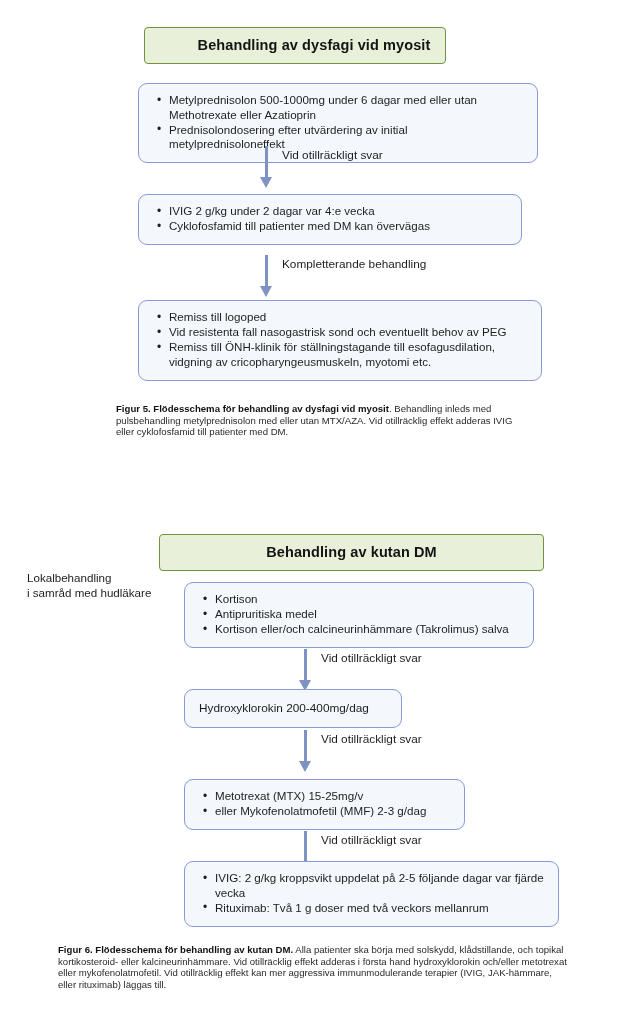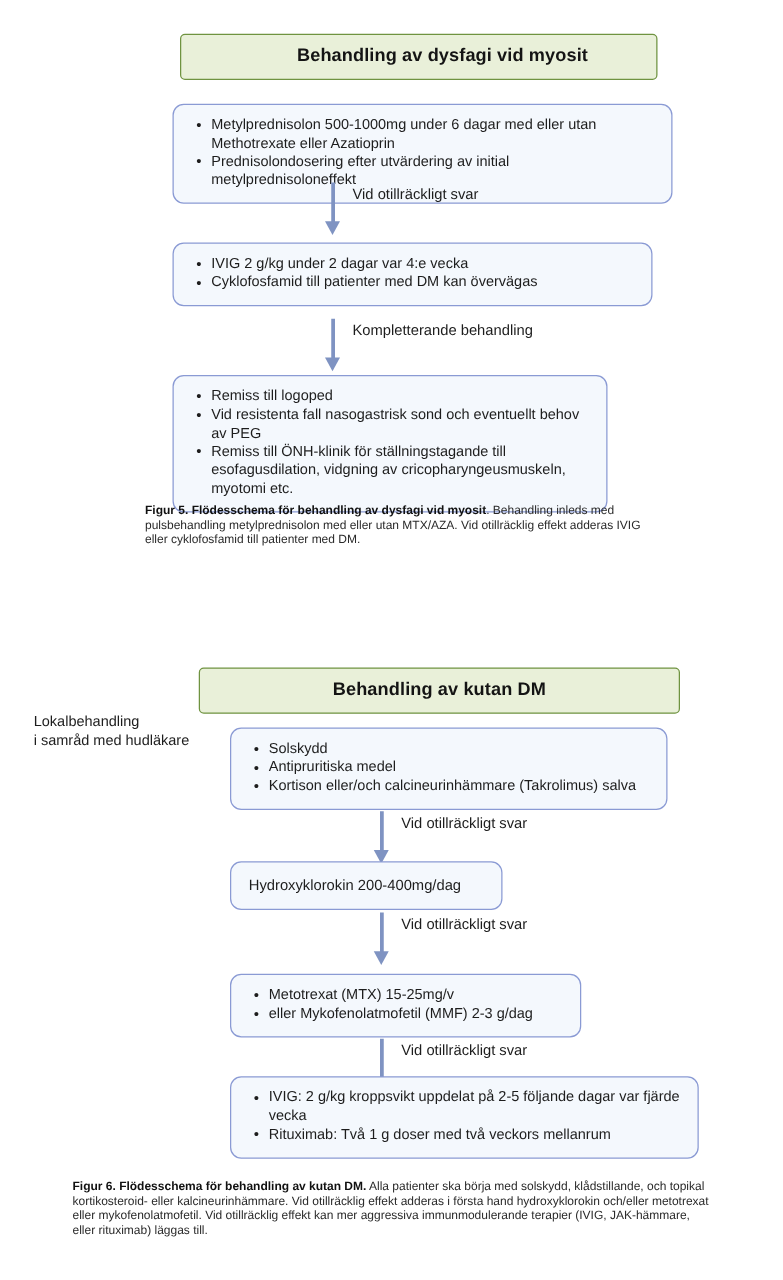--- a/index.html
+++ b/index.html
@@ -143,21 +143,21 @@
     margin-top: 36px;
   }
 </style>
 </head>
 <body>
 
 <div class="page">
 
   <div class="flow">
 
-    <div class="header-box" style="position:absolute; left:144px; top:27px; width:382px;padding-left:44px;">Behandling av dysfagi vid myosit</div>
+    <div class="header-box" style="position:absolute; left:144px; top:27px; width:302px;padding-left:44px;">Behandling av dysfagi vid myosit</div>
 
     <div class="node-box" style="position:absolute; left:138px; top:83px; width:400px;">
       <ul>
         <li>Metylprednisolon 500-1000mg under 6 dagar med eller utan Methotrexate eller Azatioprin</li>
         <li>Prednisolondosering efter utvärdering av initial metylprednisoloneffekt</li>
       </ul>
     </div>
 
     <div class="arrow-row" style="left:0; top:146px; width:626px;">
       <div class="arrow" style="left:258px;">
@@ -175,21 +175,21 @@
     </div>
 
     <div class="arrow-row" style="left:0; top:255px; width:626px;">
       <div class="arrow" style="left:258px;">
         <div class="shaft"></div>
           <div class="head"></div>
       </div>
       <div class="arrow-label" style="left:282px;">Kompletterande behandling</div>
     </div>
 
-    <div class="node-box" style="position:absolute; left:138px; top:300px; width:348px;">
+    <div class="node-box" style="position:absolute; left:138px; top:300px; width:404px;">
       <ul>
         <li>Remiss till logoped</li>
         <li>Vid resistenta fall nasogastrisk sond och eventuellt behov av PEG</li>
         <li>Remiss till ÖNH-klinik för  ställningstagande till esofagusdilation, vidgning av cricopharyngeusmuskeln, myotomi etc.</li>
       </ul>
     </div>
 
     <div class="caption" style="left:116px; top:403px; width:400px;">
       <b>Figur 5. Flödesschema för behandling av dysfagi vid myosit</b><span>. Behandling inleds med pulsbehandling metylprednisolon med eller utan MTX/AZA. Vid otillräcklig effekt adderas IVIG eller cyklofosfamid till patienter med DM.</span>
     </div>
@@ -197,21 +197,21 @@
 
   <div class="flow">
 
     <div class="header-box" style="position:absolute; left:159px; top:534px; width:385px;">Behandling av kutan DM</div>
 
     <div class="side-note" style="left:27px; top:571px; width:150px;">Lokalbehandling
 i samråd med hudläkare</div>
 
     <div class="node-box" style="position:absolute; left:184px; top:582px; width:350px;">
       <ul>
-        <li>Solskydd</li>
+        <li>Kortison</li>
         <li>Antipruritiska medel</li>
         <li>Kortison eller/och calcineurinhämmare (Takrolimus) salva</li>
       </ul>
     </div>
 
     <div class="arrow-row" style="left:0; top:649px; width:626px;">
       <div class="arrow" style="left:297px;">
         <div class="shaft"></div>
           <div class="head"></div>
       </div>

